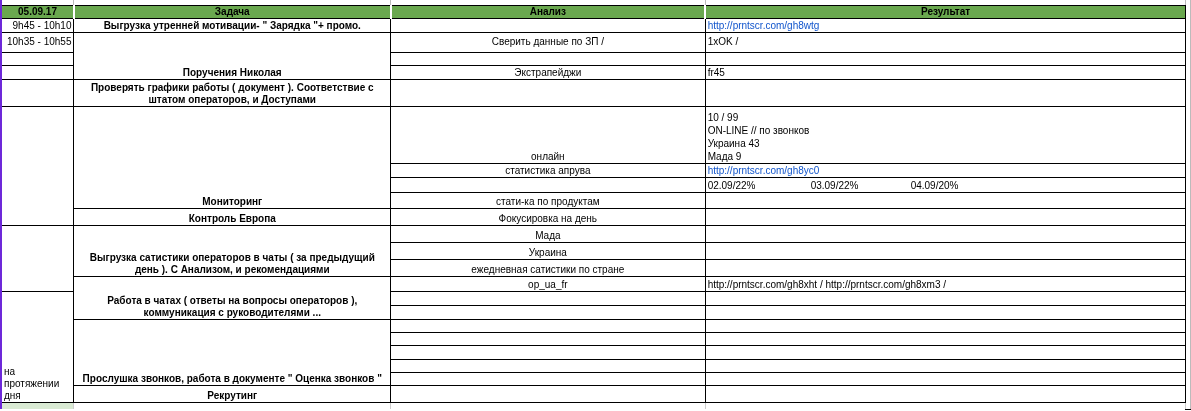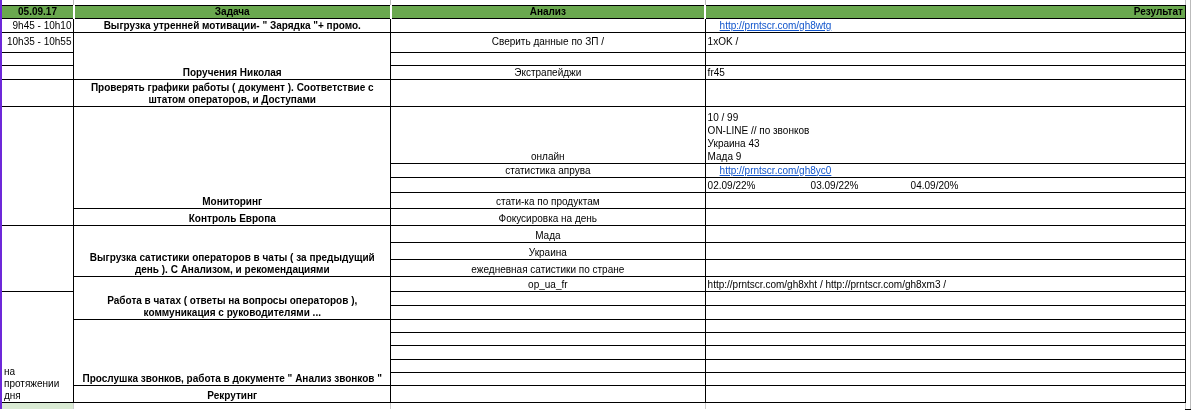--- a/index.html
+++ b/index.html
@@ -30,21 +30,21 @@
   td.bb2{border-bottom-width:2px;}
   
   td.vr2{border-right-width:2px;}
   
   tr.vmid td.c0,tr.vmid td.c2,tr.vmid td.c3{vertical-align:middle;}
   
   .mline span{display:block;line-height:13px;}
   
   .pct{display:inline-block;width:103px;}
   .pct2{display:inline-block;width:100px;}
-  a.lnk{color:#1155cc;text-decoration:underline;cursor:pointer;margin-left:12px;}
+  a.lnk{color:#1155cc;cursor:pointer;}
   td.allday{text-align:left;line-height:16px;padding:0 2px 1px 2px;}
 </style>
 </head>
 <body>
 
 <div class="sheet">
 <table class="grid">
   <colgroup>
     <col style="width:73px">
         <col style="width:317px">
@@ -59,21 +59,21 @@
     <td class="c1"></td>
     <td class="c2"></td>
     <td class="c3"></td>
     <td class="strip" rowspan="25"></td>
   </tr>
 
   <tr class="hdr" style="height:13px">
     <td class="c0">05.09.17</td>
     <td class="c1">Задача</td>
     <td class="c2">Анализ</td>
-    <td class="c3" style="text-align:right">Результат</td>
+    <td class="c3" style="text-align:center">Результат</td>
   </tr>
 
   <tr style="height:14px">
     <td class="c0 vr2">9h45 - 10h10</td>
     <td class="c1 vr2">Выгрузка утренней мотивации- " Зарядка "+ промо.</td>
     <td class="c2 vr2"></td>
     <td class="c3"><a class="lnk">http://prntscr.com/gh8wtg</a></td>
   </tr>
 
   <tr class="vmid" style="height:20px">
@@ -165,21 +165,21 @@
     <td class="c2 vr2"></td>
     <td class="c3"></td>
   </tr>
 
   <tr style="height:14px">
     <td class="c2 vr2 bb2"></td>
     <td class="c3 bb2"></td>
   </tr>
 
   <tr style="height:13px">
-    <td class="c1 vr2" rowspan="5">Прослушка звонков, работа в документе " Анализ звонков "</td>
+    <td class="c1 vr2" rowspan="5">Прослушка звонков, работа в документе " Оценка звонков "</td>
     <td class="c2 vr2"></td>
     <td class="c3"></td>
   </tr>
 
   <tr style="height:13px">
     <td class="c2 vr2"></td>
     <td class="c3"></td>
   </tr>
 
   <tr style="height:14px">

